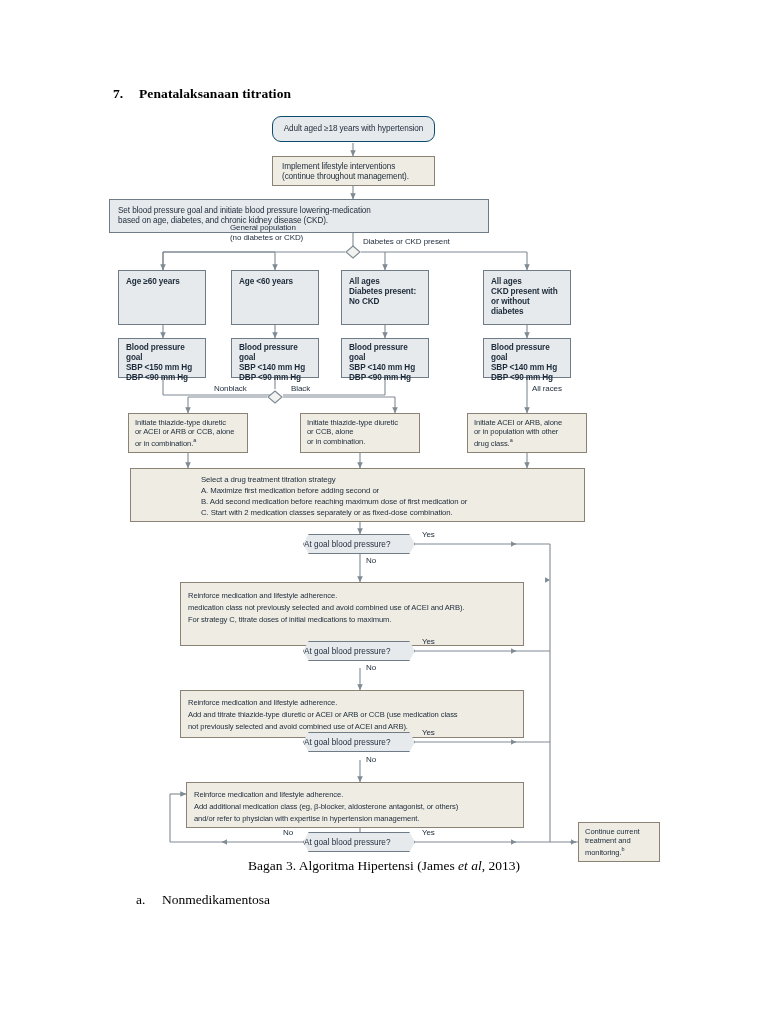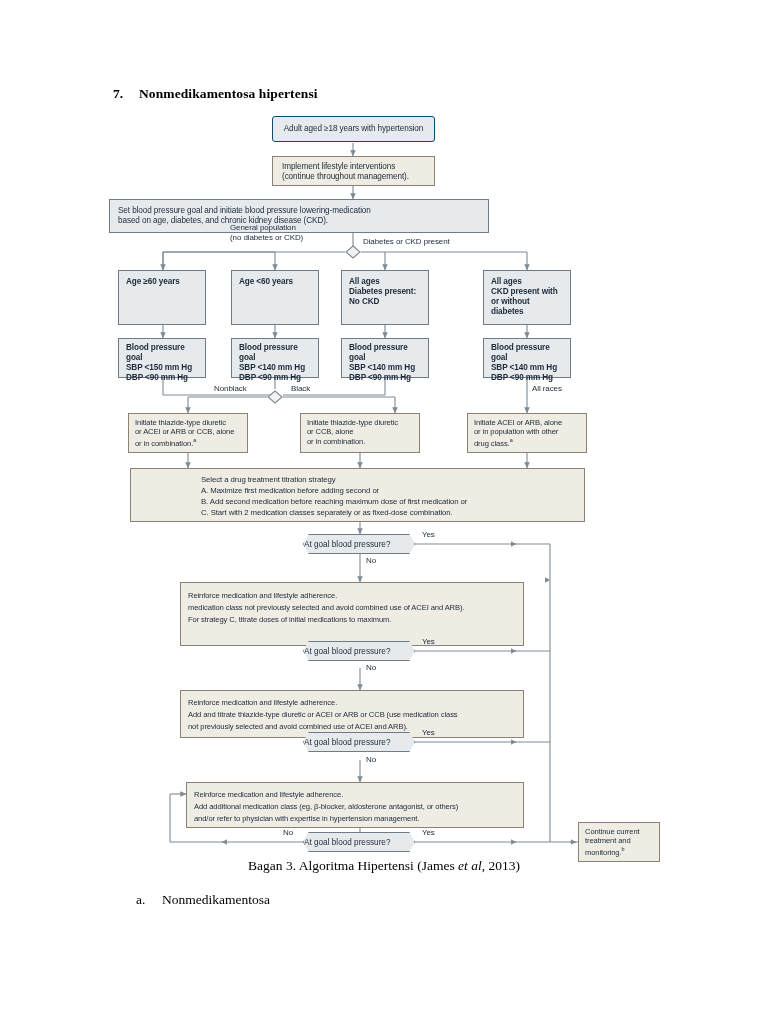--- a/index.html
+++ b/index.html
@@ -78,21 +78,21 @@
   .box {
     background: #e7eaec;
     border: 1px solid #6f7b86;
     padding: 4px 6px;
   }
   .box.cream {
     background: #efece3;
     border: 1px solid #8a8275;
   }
   .box.rounded {
-    border-radius: 3px;
+    border-radius: 9px;
     border: 3px solid #0c4a6e;
   }
   .box.heavy { border-width: 1.4px; }
 
   .hexnode {
     position: absolute;
     box-sizing: border-box;
     background: #e7eaec;
     border: 1px solid #6f7b86;
     font-family: "Liberation Sans", sans-serif;
@@ -113,21 +113,21 @@
   }
 
   .b  { font-weight: bold; }
   .sup { font-size: .72em; vertical-align: super; }
   .ln { display: block; }
 </style>
 </head>
 <body>
 
 <div class="doc-heading">
-  <span class="num">7.</span><span>Nonmedikamentosa hipertensi</span>
+  <span class="num">7.</span><span>Penatalaksanaan titration</span>
 </div>
 
 <div id="chart">
 
   <svg viewBox="0 0 768 745">
     <defs>
       <marker id="ar" markerWidth="7" markerHeight="7" refX="5.2" refY="2.5" orient="auto">
         <path d="M0,0 L5.5,2.5 L0,5 Z" fill="#7f8a93"></path>
       </marker>
       <marker id="tick" markerWidth="6" markerHeight="6" refX="4.5" refY="2.5" orient="auto">

